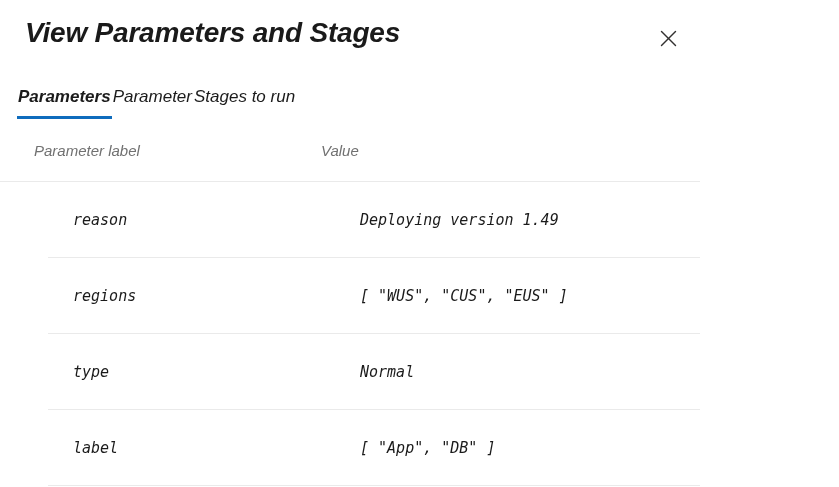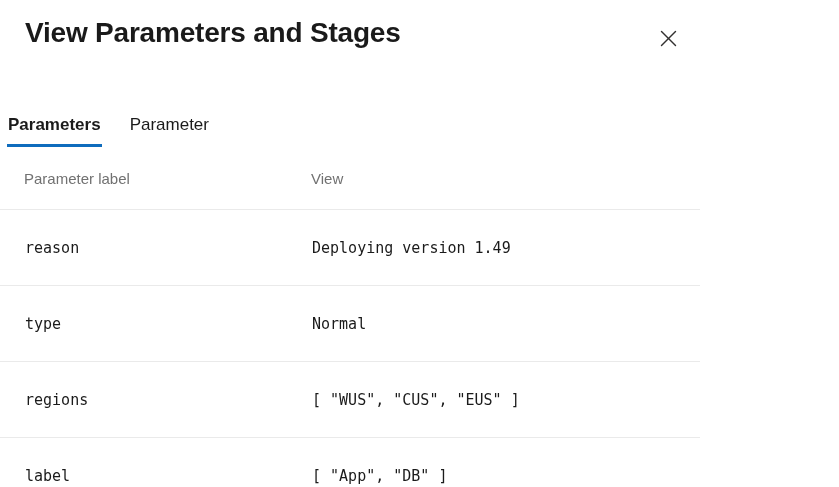--- a/index.html
+++ b/index.html
@@ -1,63 +1,63 @@
 <!DOCTYPE html>
 <html><head>
 <meta charset="utf-8">
 <style>
   html, body { margin: 0; padding: 0; background: #ffffff; }
   body {
     width: 839px; height: 487px; overflow: hidden;
     font-family: "Liberation Sans", sans-serif;
     -webkit-font-smoothing: antialiased;
   }
-  .dialog { width: 700px; height: 487px; position: relative; background: #fff; }
+  .dialog { width: 700px; height: 487px; position: relative; background: #fff; font-style: italic; }
 
   
   .dialog-header {
     display: flex; justify-content: space-between; align-items: flex-start;
     padding: 16px 14px 0 25px;
   }
   .dialog-title {
     font-size: 28px; line-height: 34px; font-weight: 700;
     color: #1a1a1a; letter-spacing: -0.2px; margin: 0;
   }
   .close-button {
     background: none; border: none; padding: 0; margin: 8px 4px 0 0;
     width: 28px; height: 28px; display: flex; align-items: center; justify-content: center;
     cursor: pointer;
   }
   .close-button svg { display: block; }
 
   
   .tab-bar {
-    display: flex; gap: 27px; padding-left: 7px; margin-top: 63px;
+    display: flex; padding-left: 17px; margin-top: 35px;
   }
   .tab {
     font-size: 17px; line-height: 20px; color: #1b1b1b;
     padding: 0 1px 9px 1px; border-bottom: 3px solid transparent;
     cursor: pointer; white-space: nowrap;
   }
   .tab.active { font-weight: 700; }
 
   
   .param-table { width: 100%; }
   .table-header {
     display: grid; grid-template-columns: 287px 1fr;
-    padding-left: 24px; height: 62px; align-items: center;
+    padding-left: 34px; height: 62px; align-items: center;
     border-bottom: 1px solid #eaeaea;
     color: #717171; font-size: 15px;
   }
   .table-row {
     display: grid; grid-template-columns: 287px 1fr;
     padding-left: 25px; height: 75px; align-items: center;
     border-bottom: 1px solid #eaeaea;
     font-family: "DejaVu Sans Mono", monospace;
-    font-size: 15px; color: #1b1b1b;
+    font-size: 15px; color: #1b1b1b; margin-left: 48px;
   }
   .cell { white-space: pre; }
 </style>
 </head>
 <body>
 
 <div class="dialog">
 
   <div class="dialog-header">
     <h1 class="dialog-title">View Parameters and Stages</h1>
@@ -67,39 +67,40 @@
           <line x1="1.5" y1="1.5" x2="15.5" y2="15.5" stroke="#323130" stroke-width="1.4" stroke-linecap="round"></line>
           <line x1="15.5" y1="1.5" x2="1.5" y2="15.5" stroke="#323130" stroke-width="1.4" stroke-linecap="round"></line>
         </svg>
       </span>
     </button>
   </div>
 
   <div class="tab-bar">
     <div class="tab active" style="border-bottom-color: rgb(15, 108, 189);">Parameters</div>
     <div class="tab">Parameter</div>
+    <div class="tab">Stages to run</div>
   </div>
 
   <div class="param-table">
     <div class="table-header">
       <div class="cell">Parameter label</div>
-      <div class="cell">View</div>
+      <div class="cell">Value</div>
     </div>
 
     <div class="table-row">
       <div class="cell">reason</div>
       <div class="cell">Deploying version 1.49</div>
     </div>
     <div class="table-row">
+      <div class="cell">regions</div>
+      <div class="cell">[ "WUS", "CUS", "EUS" ]</div>
+    </div>
+    <div class="table-row">
       <div class="cell">type</div>
       <div class="cell">Normal</div>
-    </div>
-    <div class="table-row">
-      <div class="cell">regions</div>
-      <div class="cell">[ "WUS", "CUS", "EUS" ]</div>
     </div>
     <div class="table-row">
       <div class="cell">label</div>
       <div class="cell">[ "App", "DB" ]</div>
     </div>
   </div>
 
 </div>
 
 </body></html>

